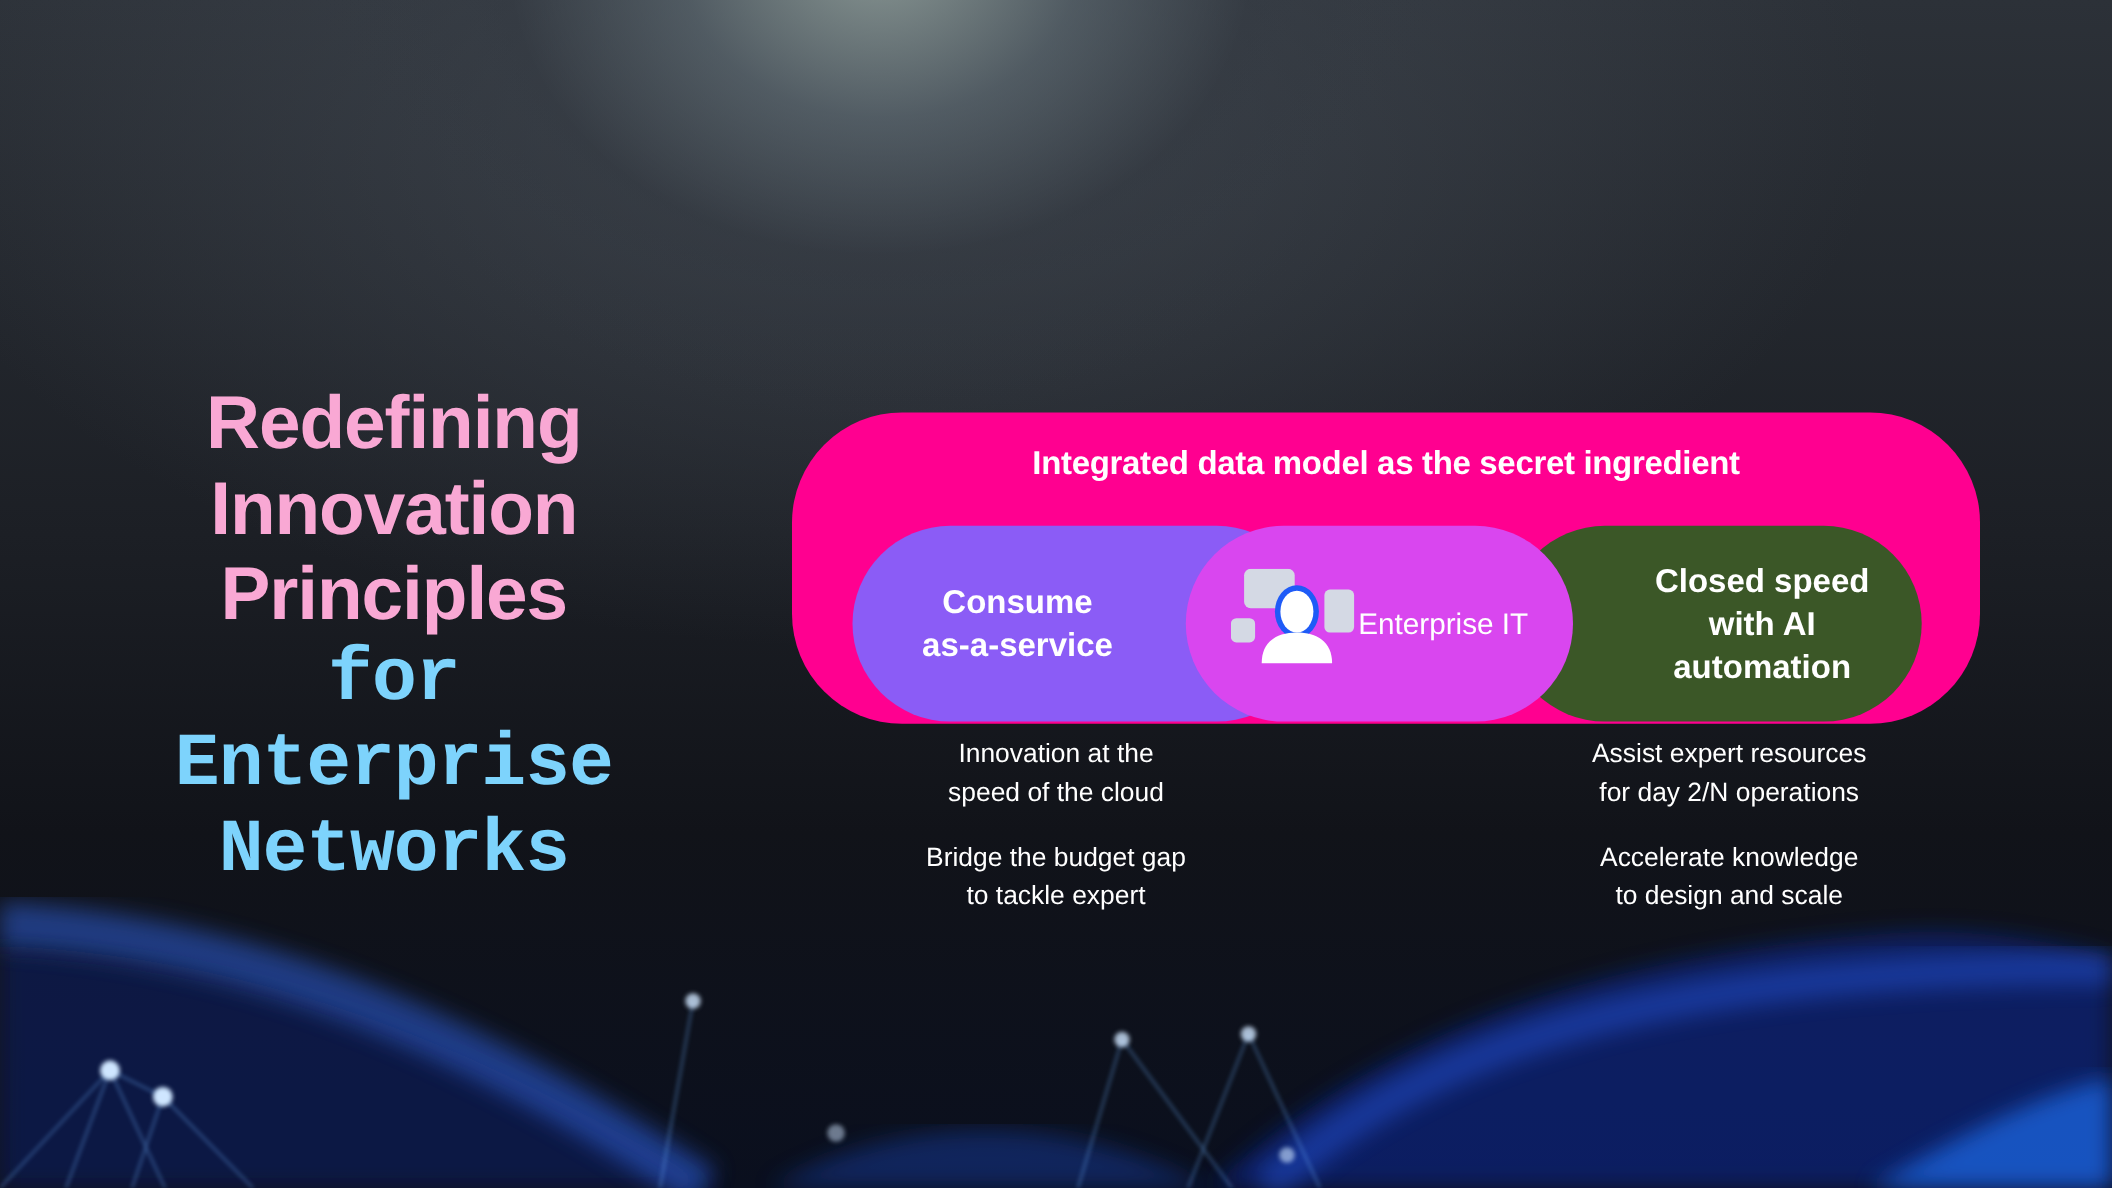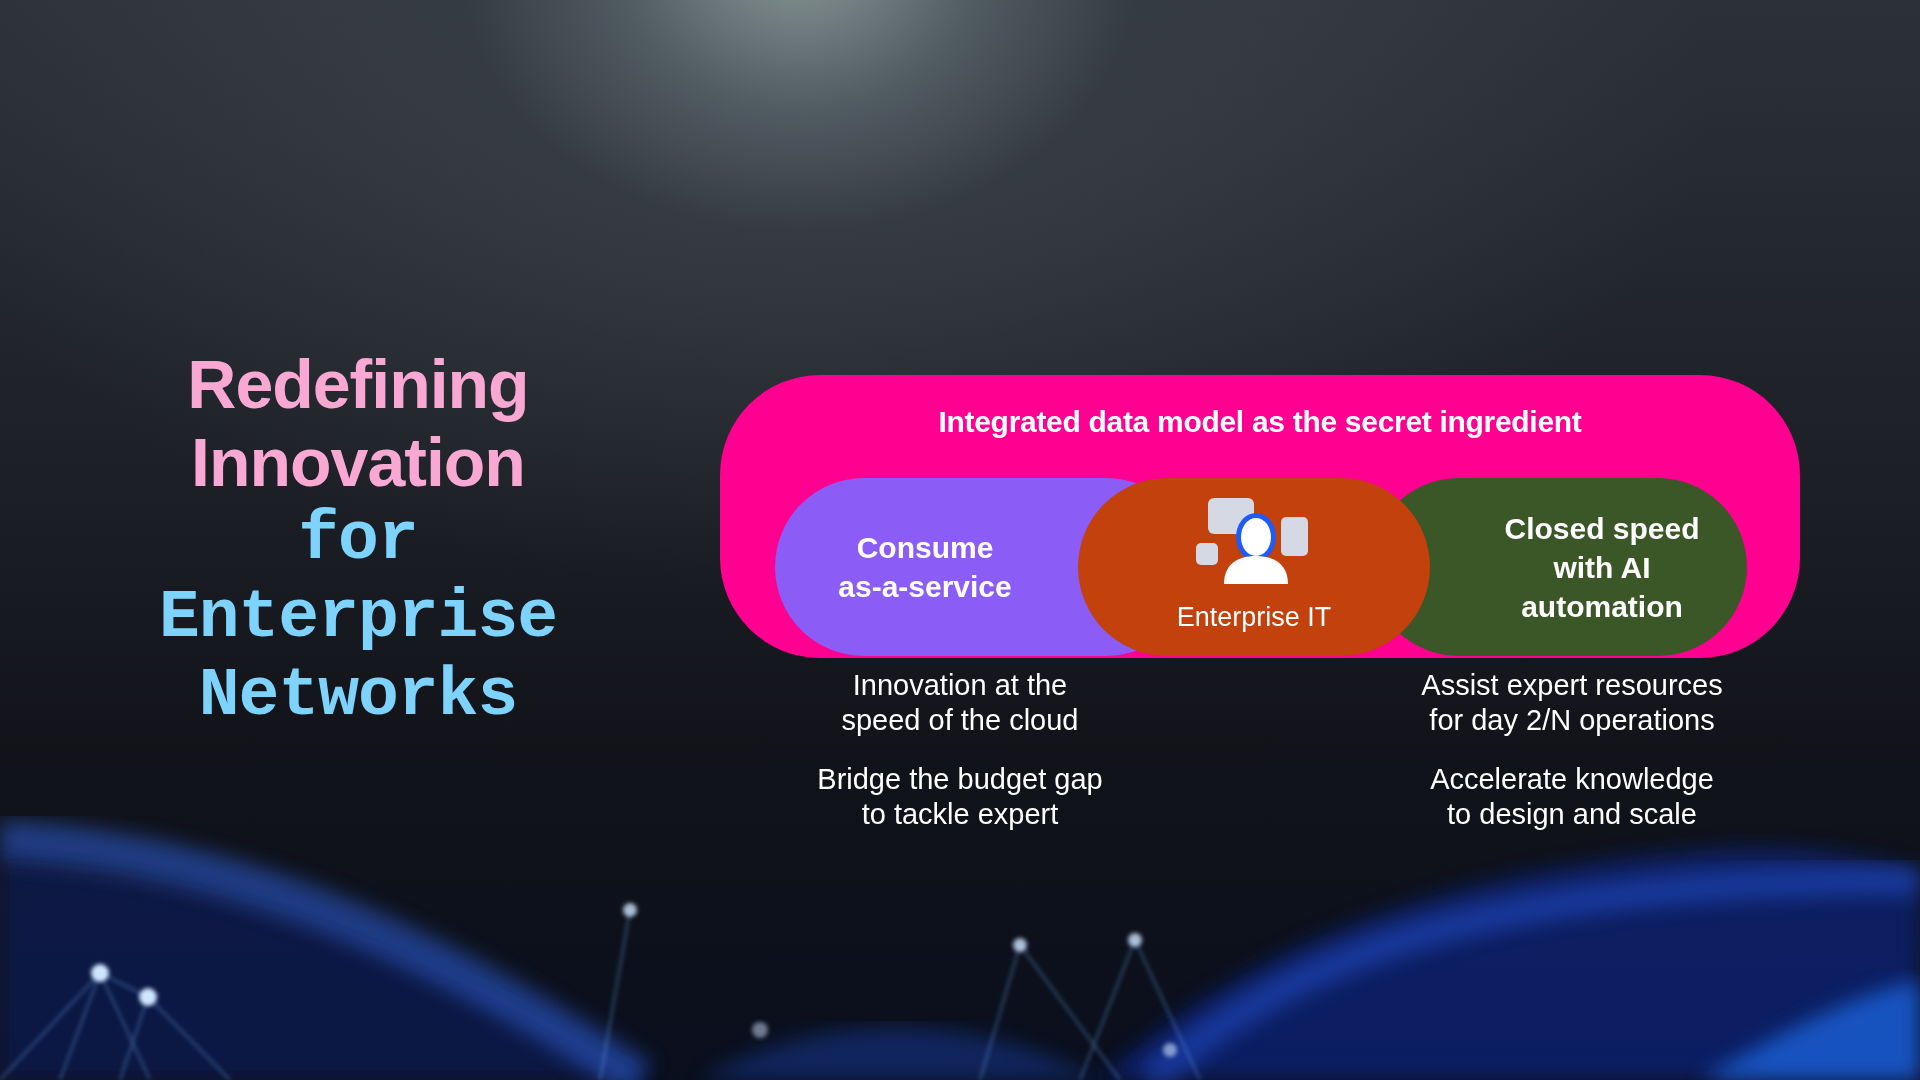--- a/index.html
+++ b/index.html
@@ -34,27 +34,27 @@
   .pill {
     position:absolute; top:103px; height:178px; border-radius:89px;
     display:flex; align-items:center; justify-content:center; text-align:center;
     color:#fff; font-weight:bold; font-size:30px; line-height:39px;
   }
   .pill.grey  { left:55px;  width:420px; background:#8b5cf6; }
   .pill.green { left:650px; width:377px; background:#3b5727; }
   .pill.grey .lbl  { position:absolute; left:0; width:300px; }
   .pill.green .lbl { position:absolute; right:0; width:290px; }
   .pill.blue {
-    left:358px; width:352px; background:#c2410c;
-    flex-direction:column; font-weight:normal; font-size:27px;
+    left:358px; width:352px; background:#d946ef;
+    flex-direction:row; font-weight:normal; font-size:27px;
   }
   .pill.blue svg { display:block; margin-bottom:10px; }
   .bullets {
     position:absolute; top:668px; width:420px; text-align:center;
-    color:#ffffff; font-size:29px; line-height:35px;
+    color:#ffffff; font-size:24px; line-height:35px;
   }
   .bullets p { margin:0 0 24px 0; }
   .bullets.left  { left:750px; }
   .bullets.right { left:1362px; }
 </style>
 </head>
 <body>
 
 <div class="bg"></div>
 <svg class="bg-waves" viewBox="0 0 1920 300" preserveAspectRatio="none">
@@ -92,20 +92,21 @@
     <circle cx="1020" cy="165" r="7" opacity="0.8"></circle>
     <circle cx="1135" cy="160" r="7" opacity="0.8"></circle>
     <circle cx="760" cy="250" r="8" opacity="0.5"></circle>
     <circle cx="1170" cy="270" r="7" opacity="0.6"></circle>
   </g>
 </svg>
 
 <div class="title">
   <span class="pink">Redefining</span>
   <span class="pink">Innovation</span>
+  <span class="pink">Principles</span>
   <span class="white">for Enterprise</span>
   <span class="white">Networks</span>
 </div>
 
 <div class="outer">
   <div class="outer-head">Integrated data model as the secret ingredient</div>
 
   <div class="pill grey">
     <div class="lbl">
       <div>Consume</div>

